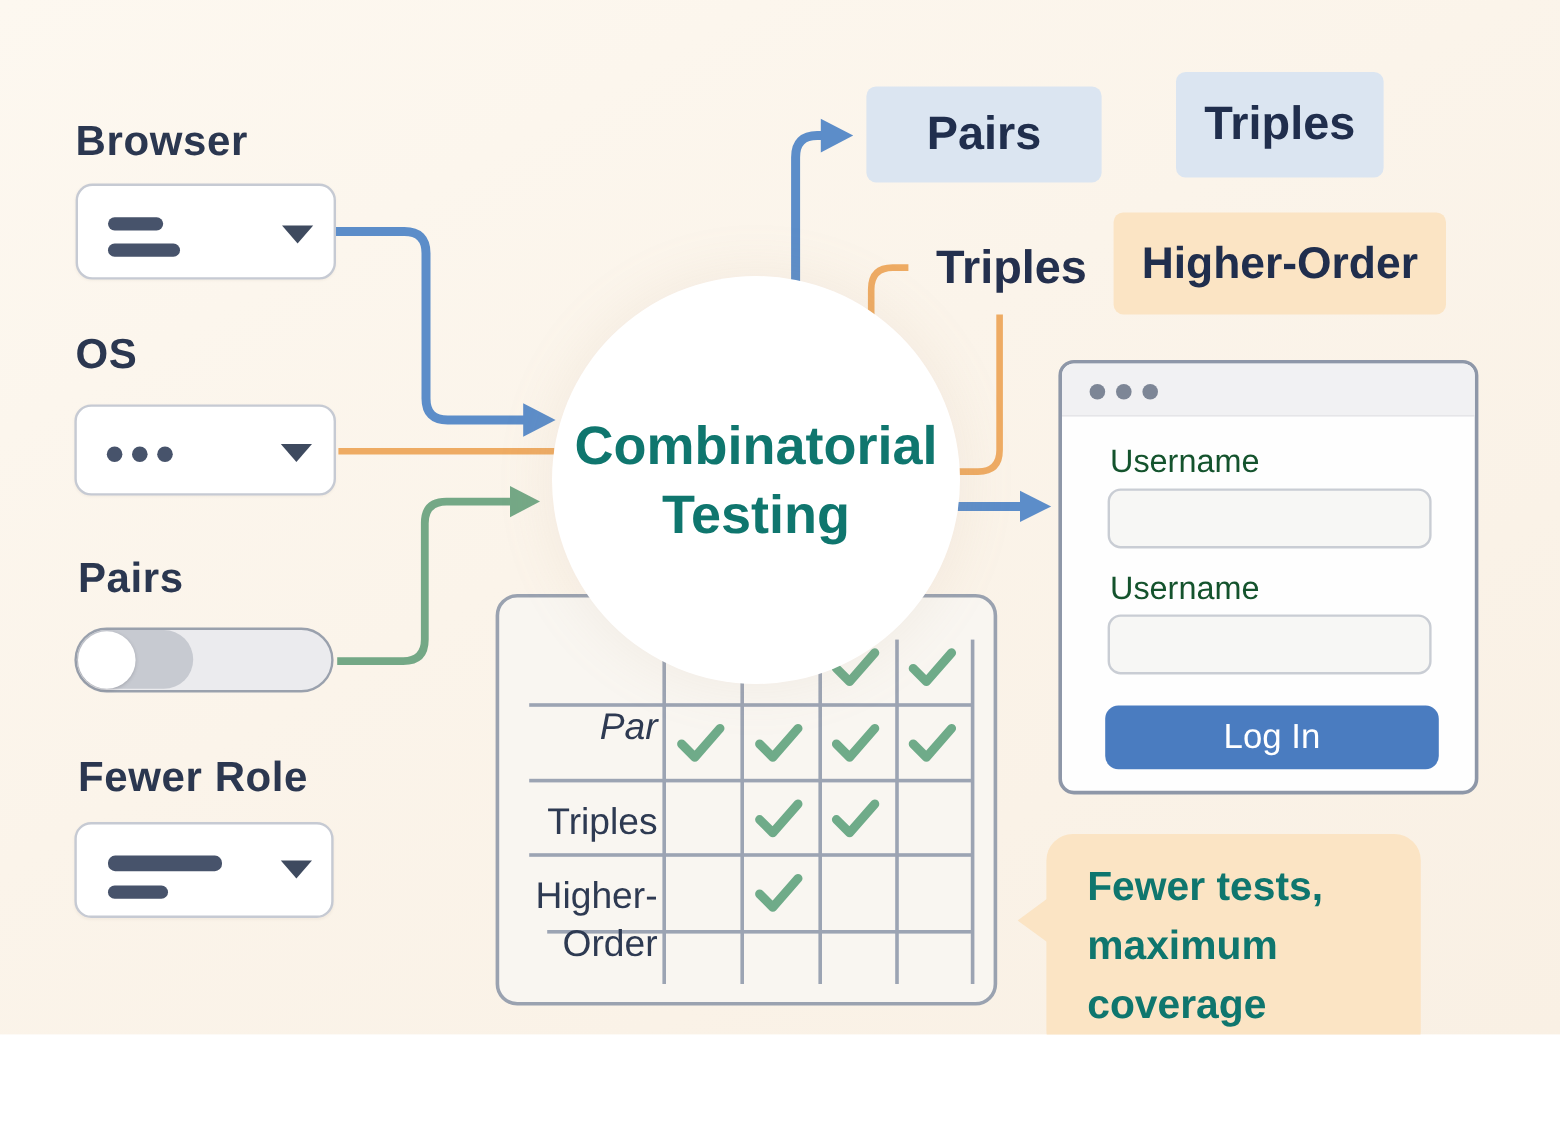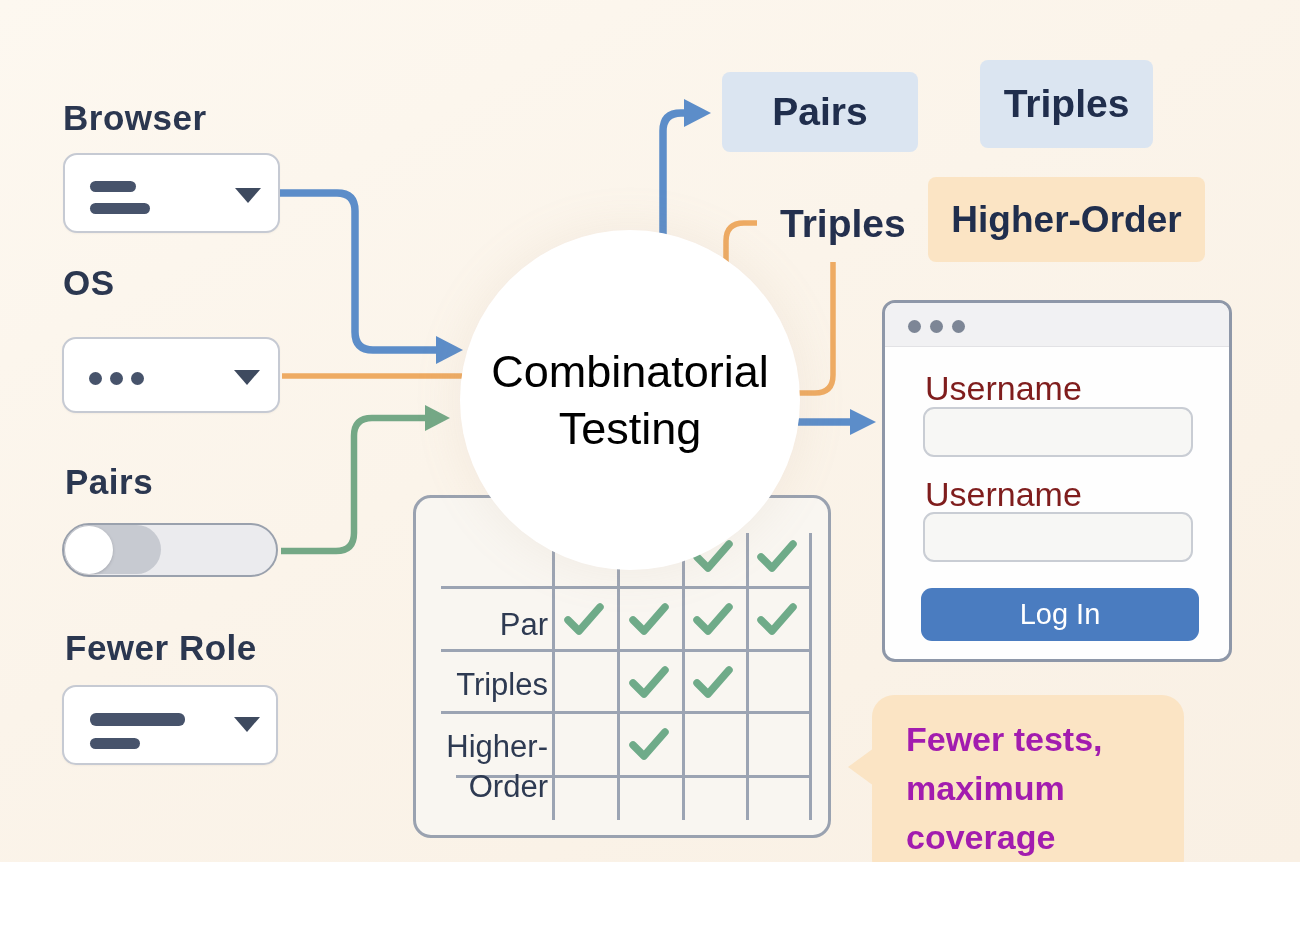--- a/index.html
+++ b/index.html
@@ -38,21 +38,21 @@
     background:#ffffff; box-shadow:0 1px 3px rgba(60,60,70,.25);
   }
 
   
   .big-circle {
     position:absolute; left:460px; top:230px; width:340px; height:340px;
     background:#ffffff; border-radius:50%; z-index:3;
     box-shadow:0 0 50px rgba(180,160,130,.12);
     display:flex; align-items:center; justify-content:center; text-align:center;
   }
-  .big-circle .title { font-size:45px; line-height:57px; font-weight:400; color:#000000; width:320px; }
+  .big-circle .title { font-size:45px; line-height:57px; font-weight:700; color:#0f766e; width:320px; }
 
   
   .chip { position:absolute; border-radius:8px; display:flex; align-items:center; justify-content:center;
           color:#202e4d; font-weight:600; }
   .chip.blue { background:#dbe5f1; }
   .chip.peach { background:#fbe4c4; }
   .float-label { position:absolute; color:#24304e; font-weight:600; }
 
   
   .matrix {
@@ -63,58 +63,58 @@
   .row-label { position:absolute; font-size:31px; color:#2e3a52; text-align:right; width:118px; line-height:40px; }
   .check { position:absolute; z-index:2; }
 
   
   .window {
     position:absolute; left:882px; top:300px; width:350px; height:362px; z-index:4;
     background:#fefefe; border:3px solid #8e97a8; border-radius:13px; overflow:hidden;
   }
   .titlebar { position:absolute; left:0; top:0; width:100%; height:44px; background:#f1f1f3; border-bottom:1px solid #e2e2e5; }
   .win-dot { position:absolute; top:17px; width:13px; height:13px; border-radius:50%; background:#7d8696; }
-  .form-label { position:absolute; font-size:34px; color:#7f1d1d; }
+  .form-label { position:absolute; font-size:27px; color:#14532d; }
   .text-input {
     position:absolute; width:270px; height:50px; background:#f7f7f5;
     border:2px solid #c9cdd4; border-radius:11px; font-size:22px; padding:0 12px; color:#2b3750;
   }
   .login-btn {
     position:absolute; left:36px; top:285px; width:278px; height:53px;
     background:#4a7cc0; border:none; border-radius:11px;
     color:#ffffff; font-size:29px; font-family:"Liberation Sans", sans-serif; cursor:pointer;
   }
 
   
   .bubble {
     position:absolute; left:872px; top:695px; width:312px; height:186px; z-index:1;
     background:#fbe4c4; border-radius:22px;
   }
   .bubble-tail {
     position:absolute; left:-24px; top:53px; width:0; height:0;
     border-top:19px solid transparent; border-bottom:19px solid transparent;
     border-right:26px solid #fbe4c4;
   }
-  .bubble-text { position:absolute; left:34px; top:20px; width:245px; font-size:34px; line-height:49px; color:#a21caf; font-weight:600; }
+  .bubble-text { position:absolute; left:34px; top:20px; width:245px; font-size:34px; line-height:49px; color:#0f766e; font-weight:600; }
 
   svg.arrows { position:absolute; left:0; top:0; z-index:2; pointer-events:none; }
 </style>
 </head>
 <body>
 
 <div class="canvas">
 
   <div class="abs field-label" style="left:63px; top:98px;">Browser</div>
   <div class="select-box" style="left:63px; top:153px; width:217px; height:80px;">
     <div class="bar" style="left:25px; top:26px; width:46px; height:11px;"></div>
     <div class="bar" style="left:25px; top:48px; width:60px; height:11px;"></div>
     <div class="caret" style="left:170px; top:33px;"></div>
   </div>
 
-  <div class="abs field-label" style="left:63px; top:263px;">OS</div>
+  <div class="abs field-label" style="left:63px; top:276px;">OS</div>
   <div class="select-box" style="left:62px; top:337px; width:218px; height:76px;">
     <div class="dot" style="left:25px; top:33px; width:13px; height:13px;"></div>
     <div class="dot" style="left:46px; top:33px; width:13px; height:13px;"></div>
     <div class="dot" style="left:67px; top:33px; width:13px; height:13px;"></div>
     <div class="caret" style="left:170px; top:31px;"></div>
   </div>
 
   <div class="abs field-label" style="left:65px; top:462px;">Pairs</div>
   <div class="toggle">
     <div class="toggle-fill"></div>
@@ -134,21 +134,21 @@
     <div class="gridline" style="left:201px; top:35px;  width:2.5px; height:287px;"></div>
     <div class="gridline" style="left:266px; top:35px;  width:2.5px; height:287px;"></div>
     <div class="gridline" style="left:330px; top:35px;  width:2.5px; height:287px;"></div>
     <div class="gridline" style="left:393px; top:35px;  width:2.5px; height:287px;"></div>
 
     <div class="gridline" style="left:25px; top:88px;  width:370px; height:2.5px;"></div>
     <div class="gridline" style="left:25px; top:151px; width:370px; height:2.5px;"></div>
     <div class="gridline" style="left:25px; top:213px; width:370px; height:2.5px;"></div>
     <div class="gridline" style="left:40px; top:277px; width:355px; height:2.5px;"></div>
 
-    <div class="row-label" style="left:14px; top:107px;">Par</div>
+    <div class="row-label" style="left:14px; top:88px;font-style:italic;">Par</div>
     <div class="row-label" style="left:14px; top:167px;">Triples</div>
     <div class="row-label" style="left:14px; top:229px;">Higher-Order</div>
   </div>
   <div id="check-layer" class="abs" style="left:0; top:0; width:1300px; height:942px; z-index:2; pointer-events:none;">
       <svg width="44" height="38" viewBox="0 0 44 38" class="check" style="left: 691px; top: 537px;">
         <path d="M6,20 L17,31 L38,7" fill="none" stroke="#6fab89" stroke-width="7.5" stroke-linecap="round" stroke-linejoin="round"></path>
       </svg>
       <svg width="44" height="38" viewBox="0 0 44 38" class="check" style="left: 755px; top: 537px;">
         <path d="M6,20 L17,31 L38,7" fill="none" stroke="#6fab89" stroke-width="7.5" stroke-linecap="round" stroke-linejoin="round"></path>
       </svg>

